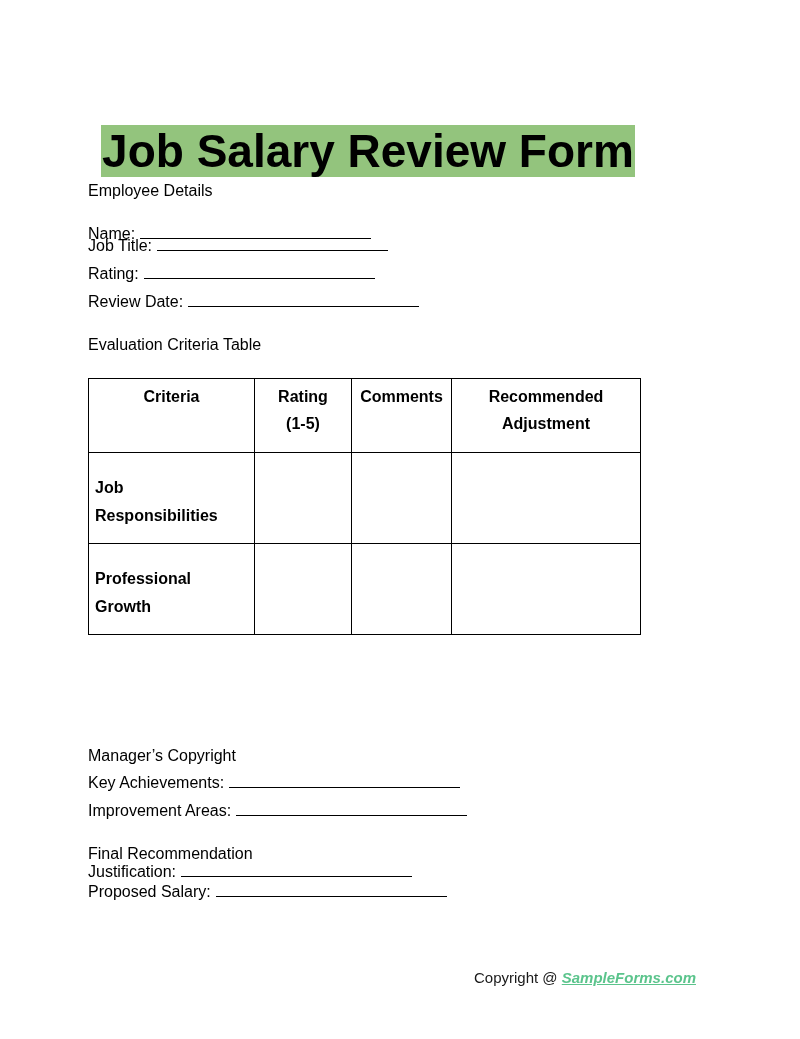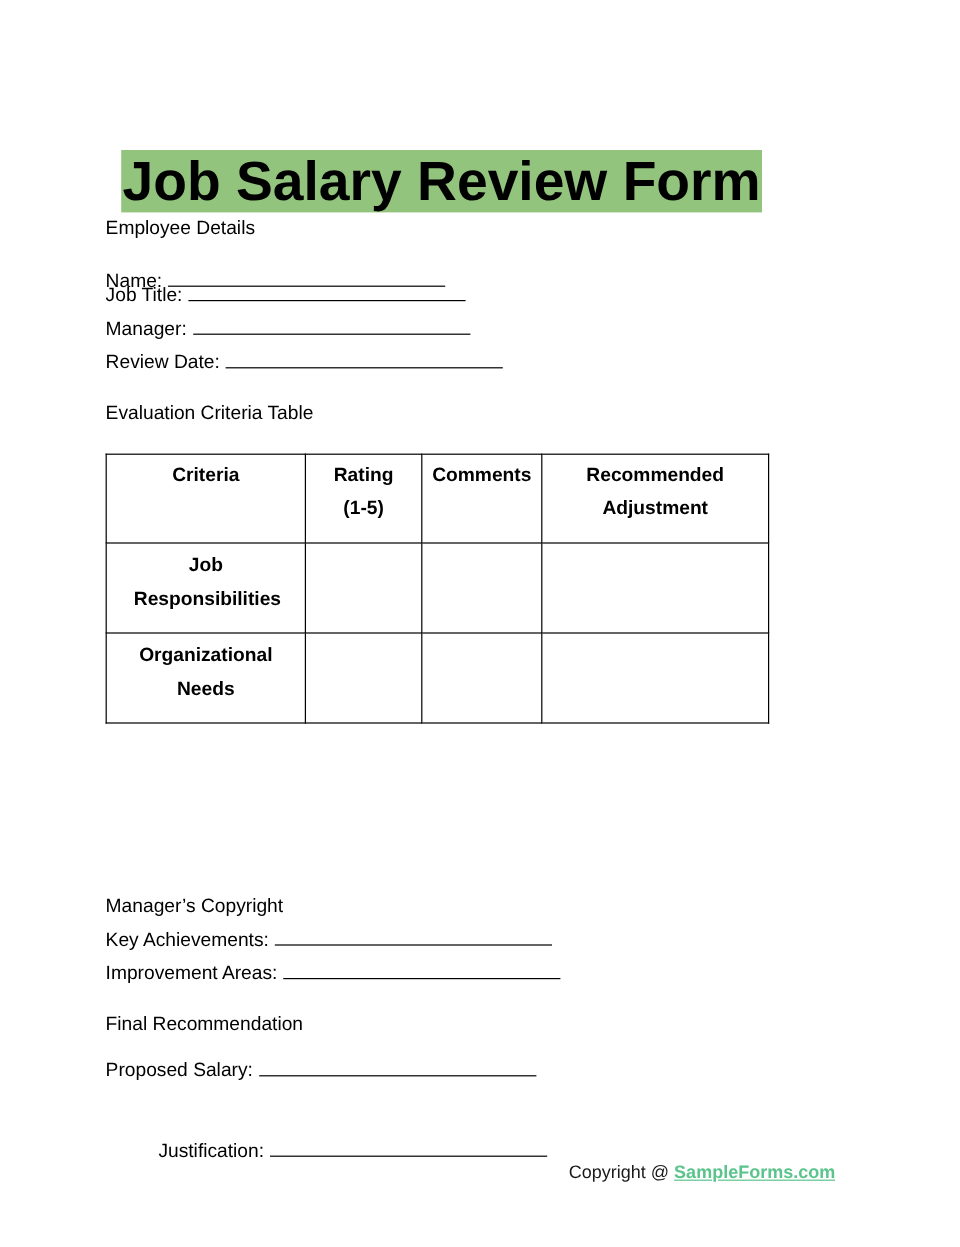--- a/index.html
+++ b/index.html
@@ -17,45 +17,45 @@
     line-height: 20px; white-space: nowrap;
   }
   .blank { display: inline-block; width: 231px; border-bottom: 1.3px solid #000; height: 14px; vertical-align: baseline; margin-left: 5px; }
   table.crit {
     position: absolute; left: 88px; top: 378px; border-collapse: collapse;
     font-size: 16px; font-weight: bold;
   }
   table.crit th, table.crit td { border: 1.3px solid #000; padding: 0; vertical-align: top; }
   table.crit th { height: 69px; text-align: center; line-height: 27px; padding-top: 4px; font-weight: bold; }
   table.crit td { height: 69px; }
-  table.crit td.label { padding: 5px 6px 0 6px; line-height: 28px; text-align: center; }
+  table.crit td.label { padding: 21px 6px 0 6px; line-height: 28px; text-align: left; }
   .c1 { width: 153px; } .c2 { width: 96px; } .c3 { width: 99px; } .c4 { width: 188px; }
   .footer {
     position: absolute; top: 968px; left: 474px; font-size: 15px; line-height: 20px;
     color: #1a1a1a; white-space: nowrap;
   }
-  .footer a { color: #5bc48c; font-weight: bold; text-decoration: underline; }
+  .footer a { color: #5bc48c; font-weight: bold; text-decoration: underline; font-style: italic; }
 </style>
 </head>
 <body>
 
 <div class="title-wrap">
   <span class="title">Job Salary Review Form</span>
 </div>
 
 <div class="line" style="top:181px;">Employee Details</div>
 
 <div class="line" style="top:224px;">
   <span>Name:</span><span class="blank"></span>
 </div>
 <div class="line" style="top:236px;">
   <span>Job Title:</span><span class="blank"></span>
 </div>
 <div class="line" style="top:264px;">
-  <span>Manager:</span><span class="blank"></span>
+  <span>Rating:</span><span class="blank"></span>
 </div>
 <div class="line" style="top:292px;">
   <span>Review Date:</span><span class="blank"></span>
 </div>
 
 <div class="line" style="top:335px;">Evaluation Criteria Table</div>
 
 <table class="crit">
   <thead>
     <tr>
@@ -66,39 +66,39 @@
     </tr>
   </thead>
   <tbody>
     <tr>
       <td class="label c1"><span style="display:inline-block;width:120px;">Job Responsibilities</span></td>
       <td class="c2"></td>
       <td class="c3"></td>
       <td class="c4"></td>
     </tr>
     <tr>
-      <td class="label c1"><span style="display:inline-block;width:120px;">Organizational Needs</span></td>
+      <td class="label c1"><span style="display:inline-block;width:110px;">Professional Growth</span></td>
       <td class="c2"></td>
       <td class="c3"></td>
       <td class="c4"></td>
     </tr>
   </tbody>
 </table>
 
 <div class="line" style="top:746px;">Manager’s Copyright</div>
 <div class="line" style="top:773px;">
   <span>Key Achievements:</span><span class="blank"></span>
 </div>
 <div class="line" style="top:801px;">
   <span>Improvement Areas:</span><span class="blank"></span>
 </div>
 
 <div class="line" style="top:844px;text-align:right;">Final Recommendation</div>
 <div class="line" style="top:882px;">
   <span>Proposed Salary:</span><span class="blank"></span>
 </div>
-<div class="line" style="top:949px;margin-left:44px;">
+<div class="line" style="top:862px;">
   <span>Justification:</span><span class="blank"></span>
 </div>
 
 <div class="footer">
   <span>Copyright @ </span><a>SampleForms.com</a>
 </div>
 
 </body></html>

